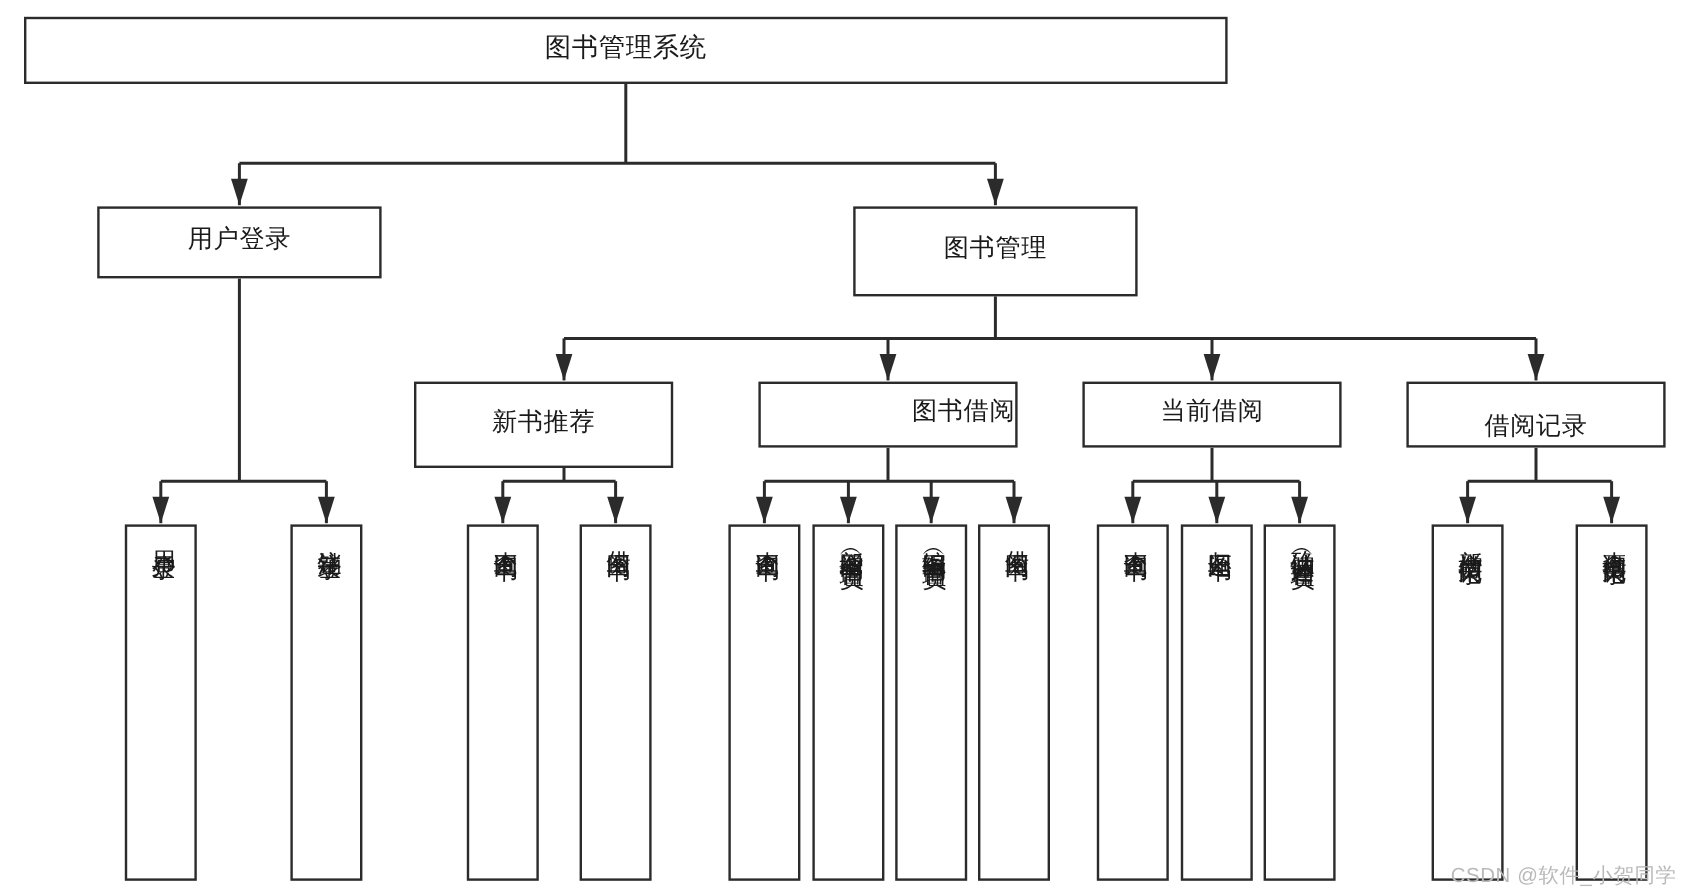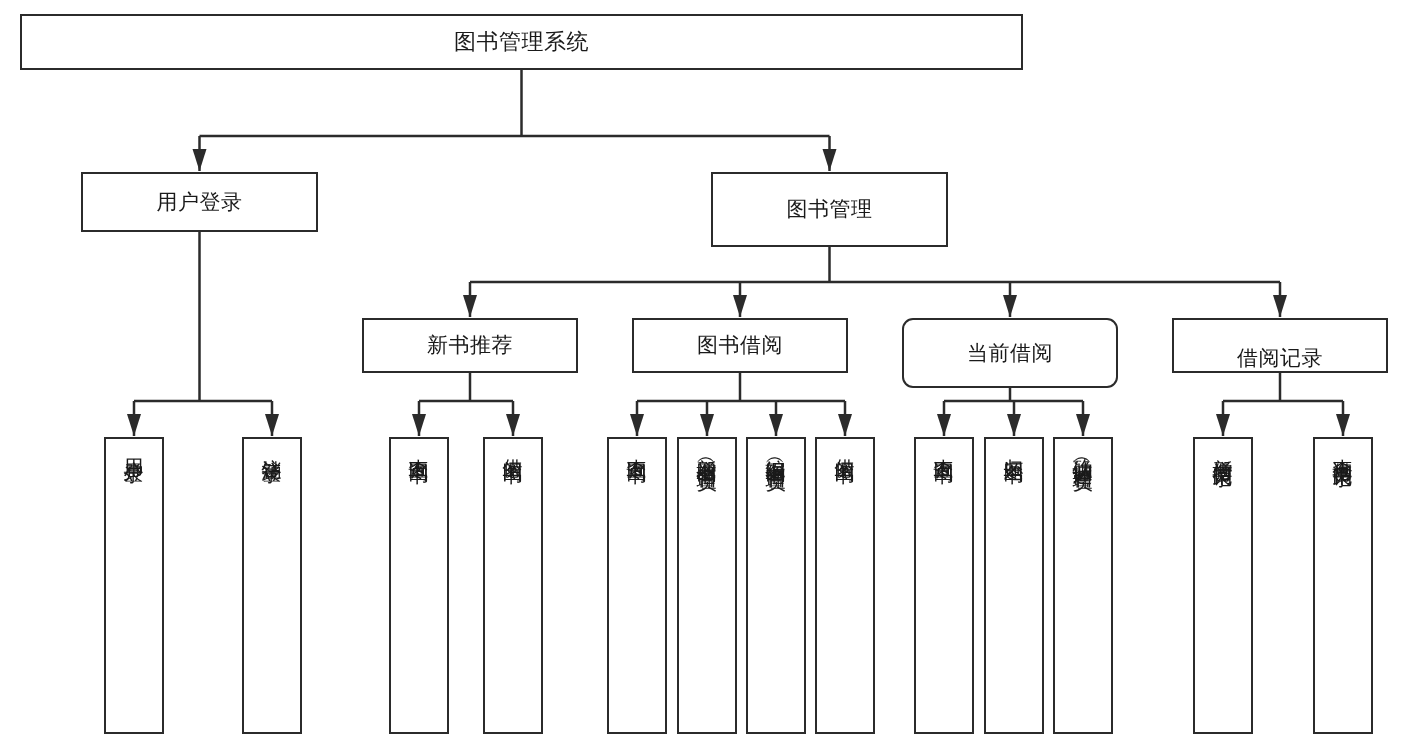--- a/index.html
+++ b/index.html
@@ -34,20 +34,21 @@
     align-items: center;
     justify-content: center;
     color: #1a1a1a;
     z-index: 2;
   }
   .node .lbl {
     display: block;
     text-align: center;
     line-height: 1.18;
     white-space: nowrap;
+    font-family: Liberation Mono, monospace;
   }
   
   .node.h .lbl {
     font-size: 21px;
     letter-spacing: 0.5px;
   }
   .node.root .lbl {
     font-size: 22px;
   }
   
@@ -136,27 +137,27 @@
   <div id="nodes">
       <div class="node h root" style="left: 20px; top: 14px; width: 1003px; height: 56px;">
         <span class="lbl">图书管理系统</span>
       </div>
       <div class="node h" style="left: 81px; top: 172px; width: 237px; height: 60px;">
         <span class="lbl">用户登录</span>
       </div>
       <div class="node h" style="left: 711px; top: 172px; width: 237px; height: 75px;">
         <span class="lbl">图书管理</span>
       </div>
-      <div class="node h" style="left: 362px; top: 318px; width: 216px; height: 55px;">
+      <div class="node h" style="left: 345px; top: 318px; width: 216px; height: 72px;">
         <span class="lbl">新书推荐</span>
       </div>
-      <div class="node h" style="left: 632px; top: 318px; width: 216px; height: 55px;">
+      <div class="node h" style="left: 632px; top: 318px; width: 216px; height: 55px; justify-content: flex-end;">
         <span class="lbl">图书借阅</span>
       </div>
-      <div class="node h" style="left: 902px; top: 318px; width: 216px; height: 70px; border-radius: 11px;">
+      <div class="node h" style="left: 902px; top: 318px; width: 216px; height: 55px;">
         <span class="lbl">当前借阅</span>
       </div>
       <div class="node h" style="left: 1172px; top: 318px; width: 216px; height: 55px; align-items: flex-end;">
         <span class="lbl">借阅记录</span>
       </div>
       <div class="node v" style="left: 104px; top: 437px; width: 60px; height: 297px;">
         <span class="lbl">用户登录</span>
       </div>
       <div class="node v" style="left: 242px; top: 437px; width: 60px; height: 297px;">
         <span class="lbl">注销登录</span>
@@ -188,13 +189,14 @@
       <div class="node v" style="left: 1053px; top: 437px; width: 60px; height: 297px;">
         <span class="lbl">确认归还（管理员）</span>
       </div>
       <div class="node v" style="left: 1193px; top: 437px; width: 60px; height: 297px;">
         <span class="lbl">新增借阅记录</span>
       </div>
       <div class="node v" style="left: 1313px; top: 437px; width: 60px; height: 297px;">
         <span class="lbl">查询借阅记录</span>
       </div>
     </div>
+  <div class="watermark">CSDN @软件_小贺同学</div>
 </div>
 
 </body></html>

